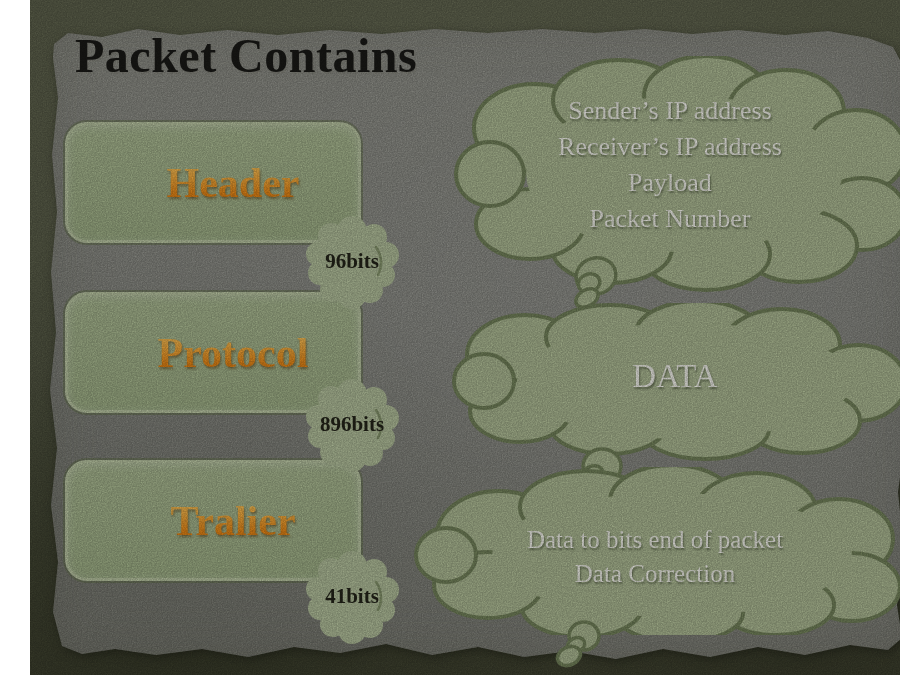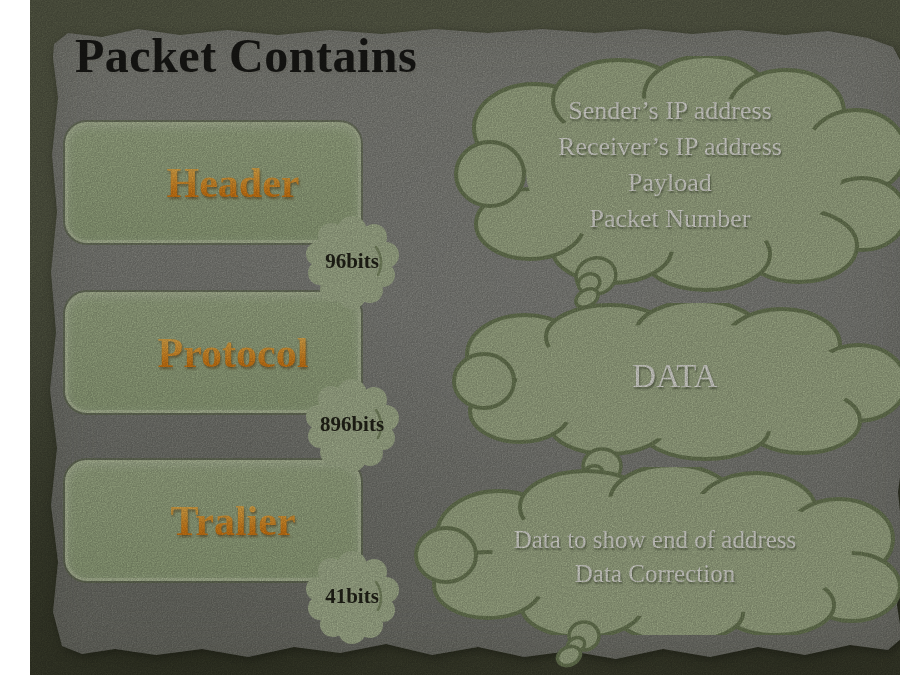--- a/index.html
+++ b/index.html
@@ -204,21 +204,21 @@
     <ellipse cx="258" cy="88" rx="180" ry="62" fill="#b3c199"></ellipse>
   </svg>
   <svg class="cloud-svg" style="left:508px;top:614px" width="76" height="58" viewBox="0 0 76 58">
     <g fill="#b3c199" stroke="#78885f" stroke-width="3.5">
       <ellipse cx="46" cy="22" rx="15" ry="14"></ellipse>
       <ellipse cx="38" cy="31" rx="9" ry="7" transform="rotate(-25 38 31)"></ellipse>
       <ellipse cx="31" cy="42" rx="12" ry="9" transform="rotate(-25 31 42)"></ellipse>
     </g>
   </svg>
   <div class="cloud-text cloud3-text">
-    <div>Data to show end of address</div>
+    <div>Data to bits end of packet</div>
     <div>Data Correction</div>
   </div>
 
   <svg class="noise" width="900" height="675">
     <filter id="grain">
       <feTurbulence type="fractalNoise" baseFrequency="0.8" numOctaves="2" stitchTiles="stitch"></feTurbulence>
       <feColorMatrix type="matrix" values="0 0 0 0 0  0 0 0 0 0  0 0 0 0 0  0.55 0.55 0.55 0 0"></feColorMatrix>
     </filter>
     <rect width="900" height="675" filter="url(#grain)" opacity="0.35"></rect>
   </svg>

